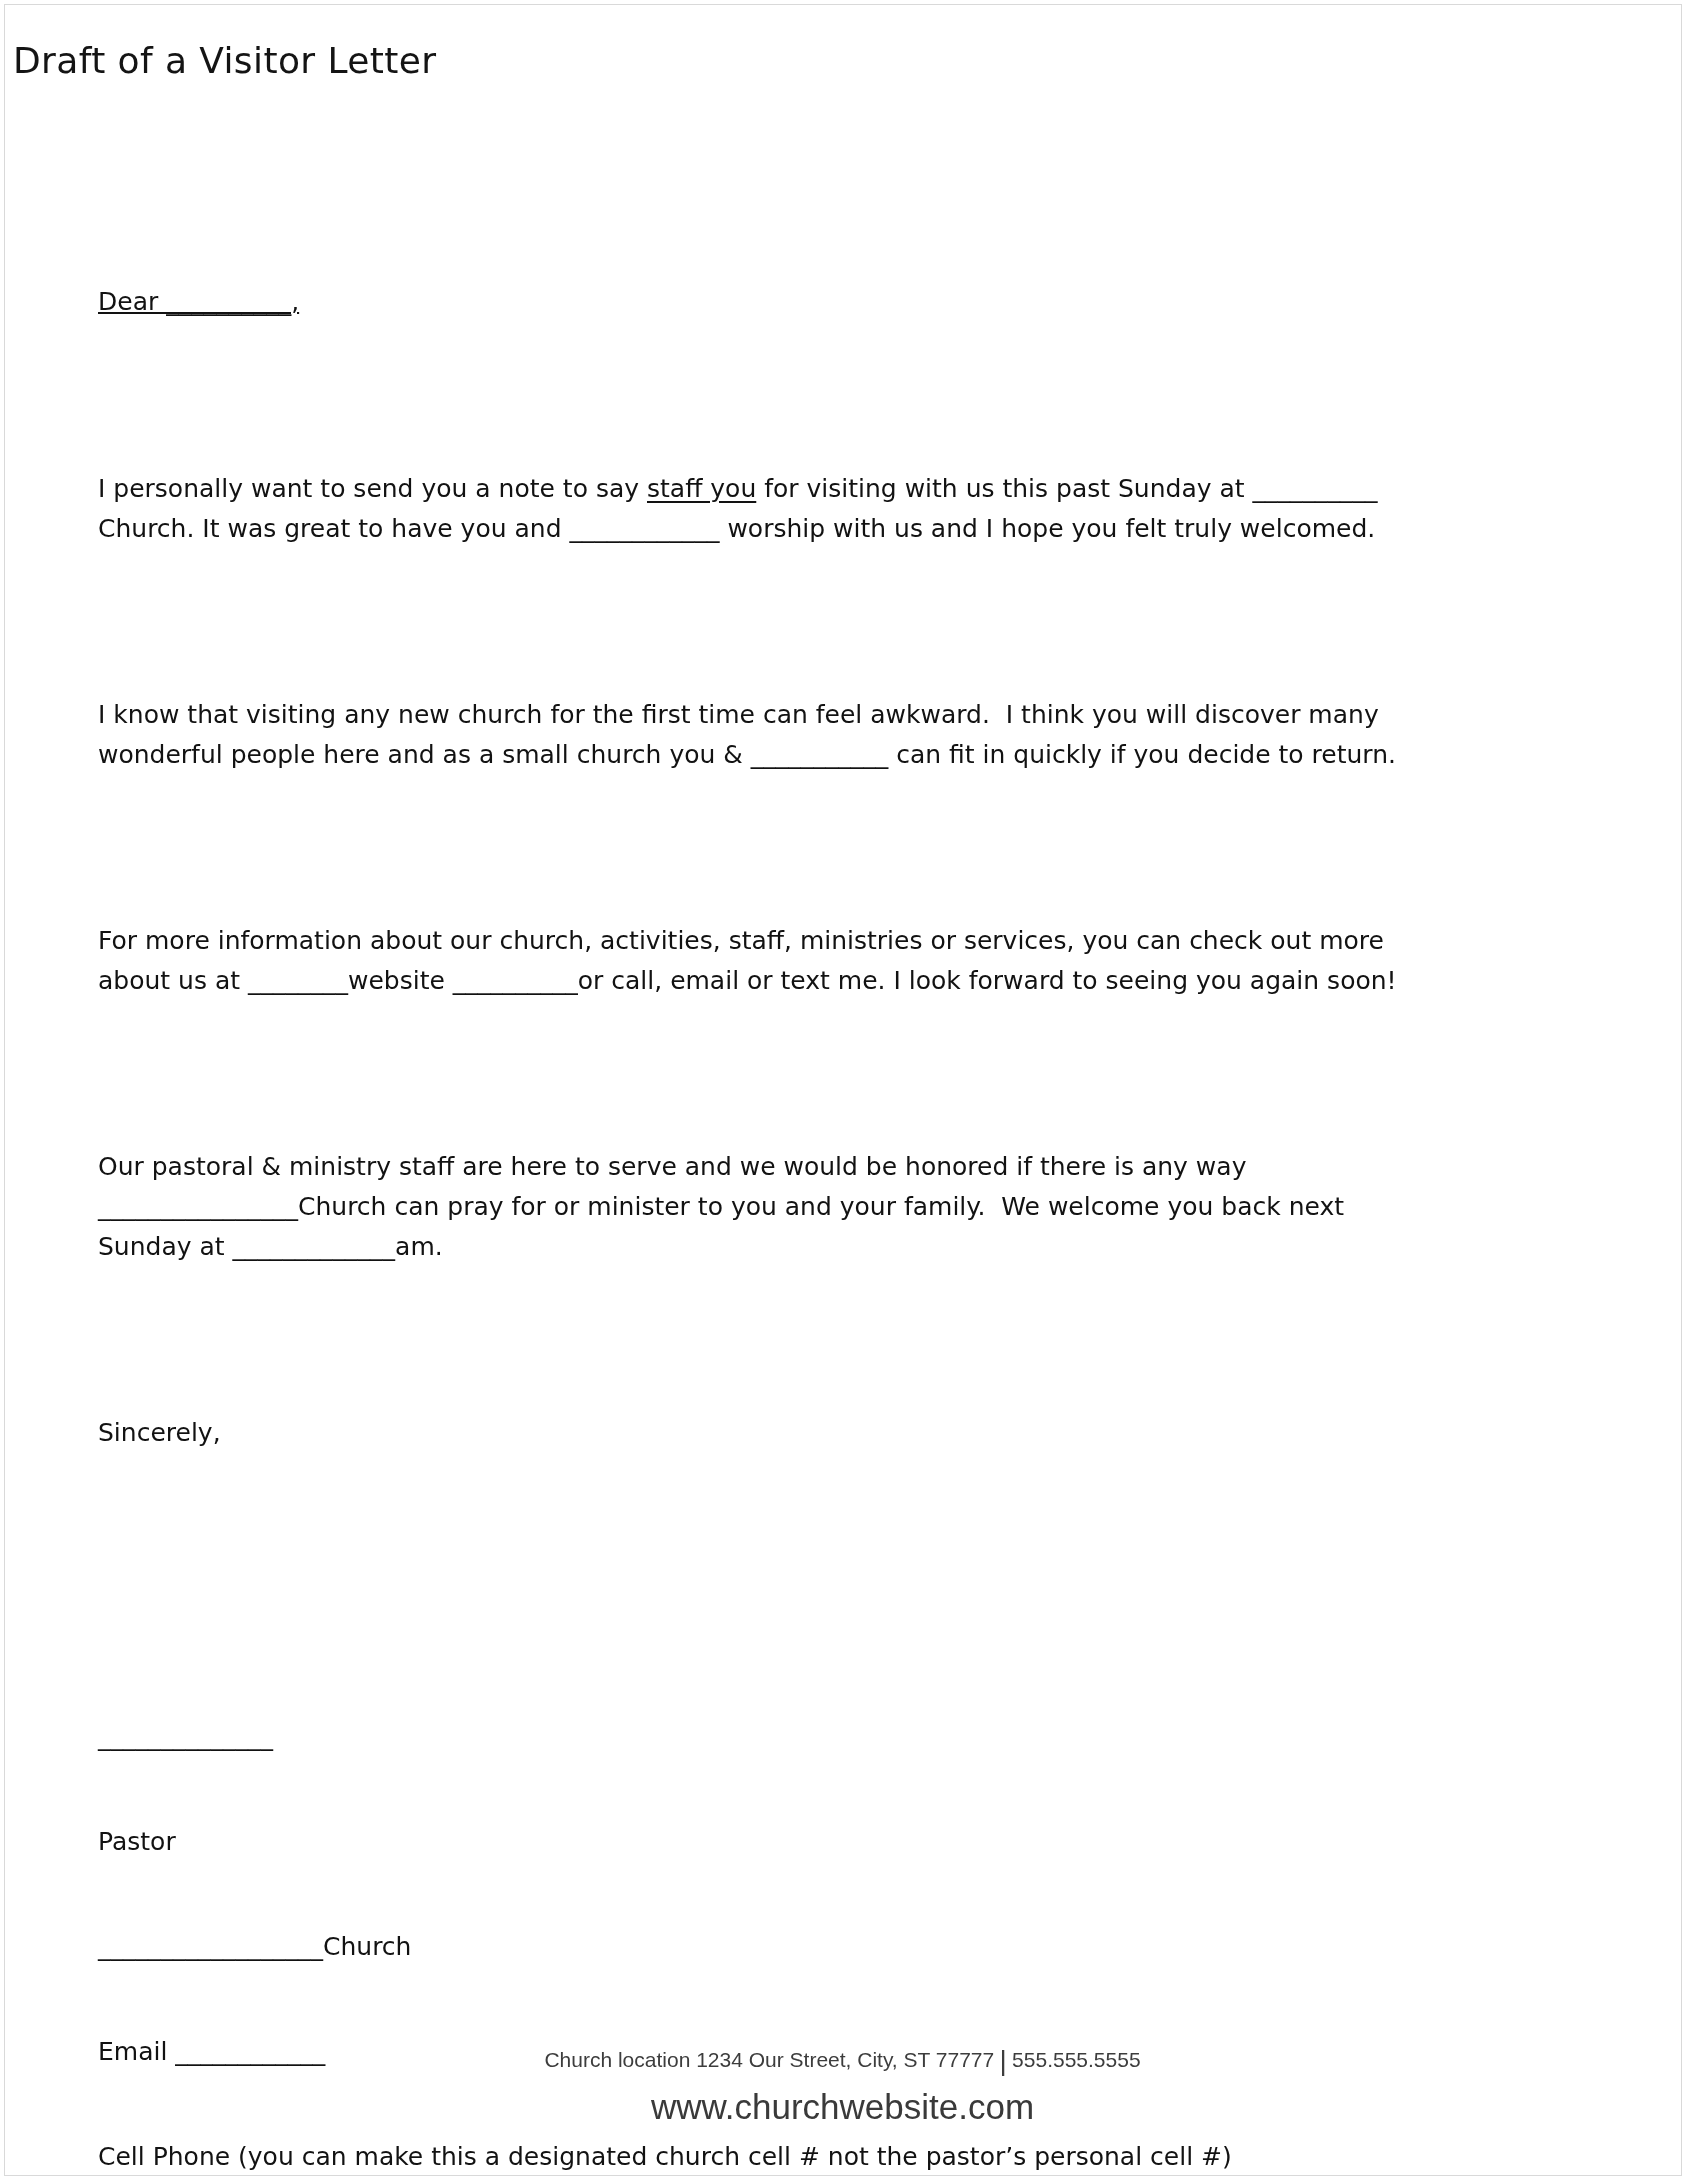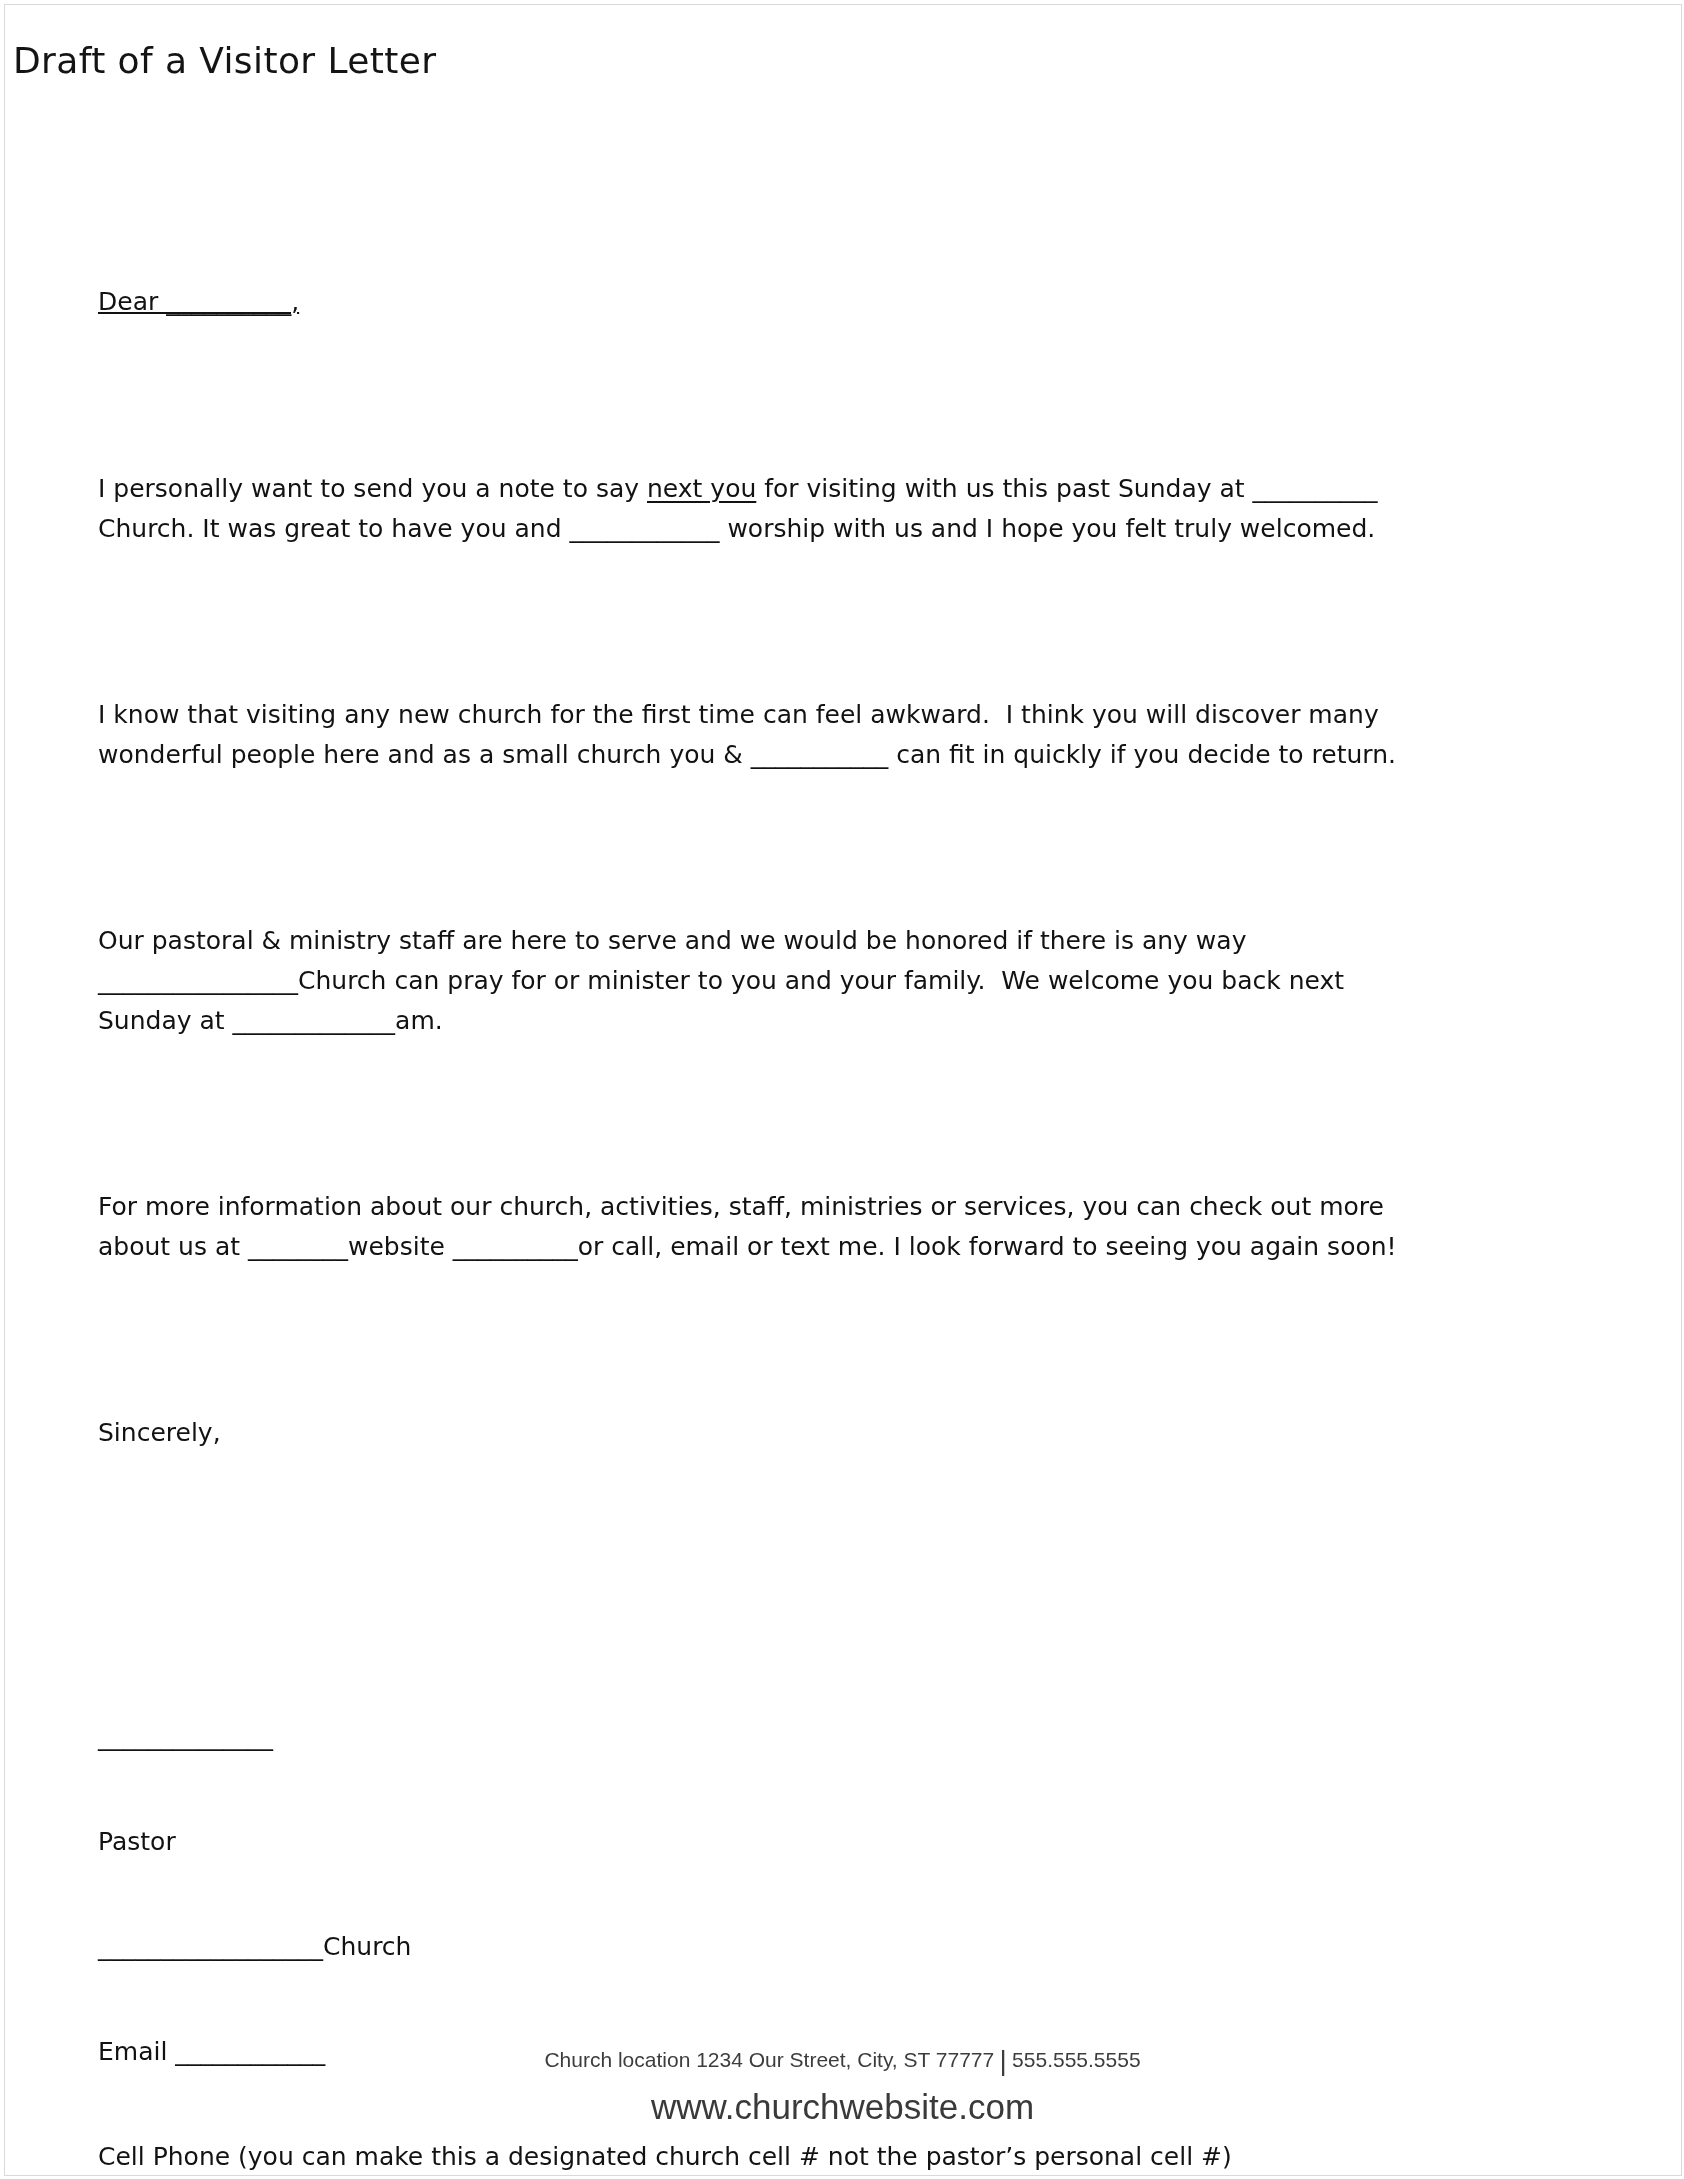--- a/index.html
+++ b/index.html
@@ -84,32 +84,32 @@
 <body>
 
 <div class="page">
   <div class="page-border"></div>
 
   <div class="title">Draft of a Visitor Letter</div>
 
   <div class="letter">
     <div class="salutation">Dear __________,</div>
 
-    <div class="para"><span>I personally want to send you a note to say </span><span class="u">next you</span><span> for visiting with us this past Sunday at __________
+    <div class="para"><span>I personally want to send you a note to say </span><span class="u">staff you</span><span> for visiting with us this past Sunday at __________
 Church. It was great to have you and ____________ worship with us and I hope you felt truly welcomed.</span></div>
 
     <div class="para">I know that visiting any new church for the first time can feel awkward.  I think you will discover many
 wonderful people here and as a small church you &amp; ___________ can fit in quickly if you decide to return.</div>
 
+    <div class="para">For more information about our church, activities, staff, ministries or services, you can check out more
+about us at ________website __________or call, email or text me. I look forward to seeing you again soon!</div>
+
     <div class="para">Our pastoral &amp; ministry staff are here to serve and we would be honored if there is any way
 ________________Church can pray for or minister to you and your family.  We welcome you back next
 Sunday at _____________am.</div>
-
-    <div class="para">For more information about our church, activities, staff, ministries or services, you can check out more
-about us at ________website __________or call, email or text me. I look forward to seeing you again soon!</div>
 
     <div class="closing">Sincerely,</div>
 
     <div class="signature">
       <div>______________</div>
       <div>Pastor</div>
       <div>__________________Church</div>
       <div>Email ____________</div>
       <div>Cell Phone (you can make this a designated church cell # not the pastor’s personal cell #)</div>
     </div>

